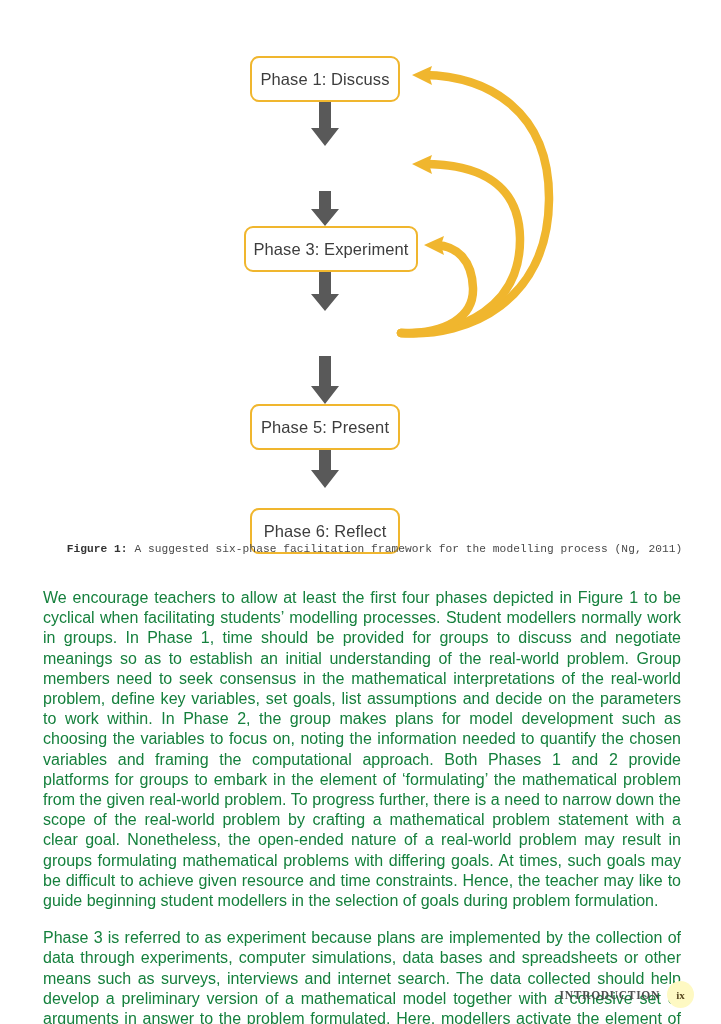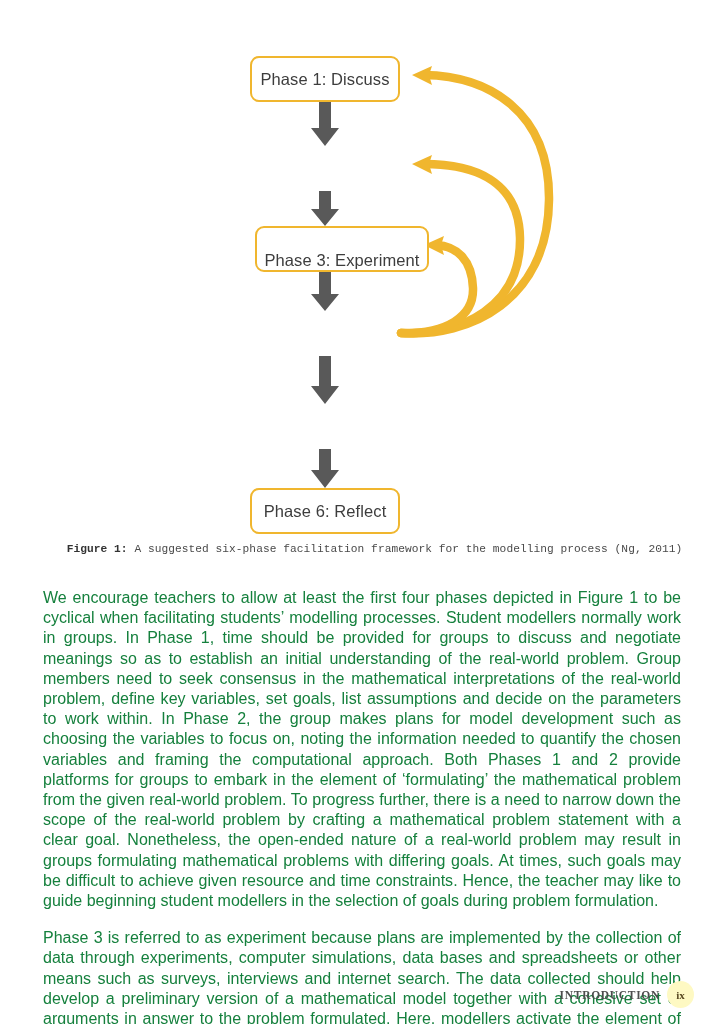--- a/index.html
+++ b/index.html
@@ -148,27 +148,30 @@
       <path d="M401,333 C446,334 474,317 473,288 C472,259 456,246 436,245" fill="none" stroke="#F0B62E" stroke-width="8.5" stroke-linecap="round"></path>
       <path d="M424,245 L444,236 L441,245 L444,255 Z" fill="#F0B62E"></path>
     </g>
   </svg>
 
   <div class="phase-box" style="left:250px; top:56px;  width:150px;">
     <span class="phase-label">Phase 1: Discuss</span>
   </div>
 
 
-  <div class="phase-box" style="left:255px; top:226px; width:174px;align-items:flex-end;">
+  <div class="phase-box" style="left:244px; top:226px; width:174px;">
     <span class="phase-label">Phase 3: Experiment</span>
   </div>
 
 
+  <div class="phase-box" style="left:250px; top:404px; width:150px;">
+    <span class="phase-label">Phase 5: Present</span>
+  </div>
 
-  <div class="phase-box" style="left:250px; top:488px; width:150px;align-items:center;">
+  <div class="phase-box" style="left:250px; top:508px; width:150px;align-items:center;">
     <span class="phase-label">Phase 6: Reflect</span>
   </div>
 </div>
 
 <div id="figure-caption"><span class="cap-strong">Figure 1:</span><span> A suggested six-phase facilitation framework for the modelling process (Ng, 2011)</span></div>
 
 <div id="body-copy">
   <p class="body-para">We encourage teachers to allow at least the first four phases depicted in Figure 1 to be cyclical when facilitating students’ modelling processes. Student modellers normally work in groups. In Phase 1, time should be provided for groups to discuss and negotiate meanings so as to establish an initial understanding of the real-world problem. Group members need to seek consensus in the mathematical interpretations of the real-world problem, define key variables, set goals, list assumptions and decide on the parameters to work within. In Phase 2, the group makes plans for model development such as choosing the variables to focus on, noting the information needed to quantify the chosen variables and framing the computational approach. Both Phases 1 and 2 provide platforms for groups to embark in the element of ‘formulating’ the mathematical problem from the given real-world problem. To progress further, there is a need to narrow down the scope of the real-world problem by crafting a mathematical problem statement with a clear goal. Nonetheless, the open-ended nature of a real-world problem may result in groups formulating mathematical problems with differing goals. At times, such goals may be difficult to achieve given resource and time constraints. Hence, the teacher may like to guide beginning student modellers in the selection of goals during problem formulation.</p>
   <p class="body-para">Phase 3 is referred to as experiment because plans are implemented by the collection of data through experiments, computer simulations, data bases and spreadsheets or other means such as surveys, interviews and internet search. The data collected should help develop a preliminary version of a mathematical model together with a cohesive set of arguments in answer to the problem formulated. Here, modellers activate the element of ‘solving’ as appropriate mathematical methods and tools are used to craft a mathematical solution. Next, in Phase 4, the preliminary model is verified within the context</p>
 </div>

